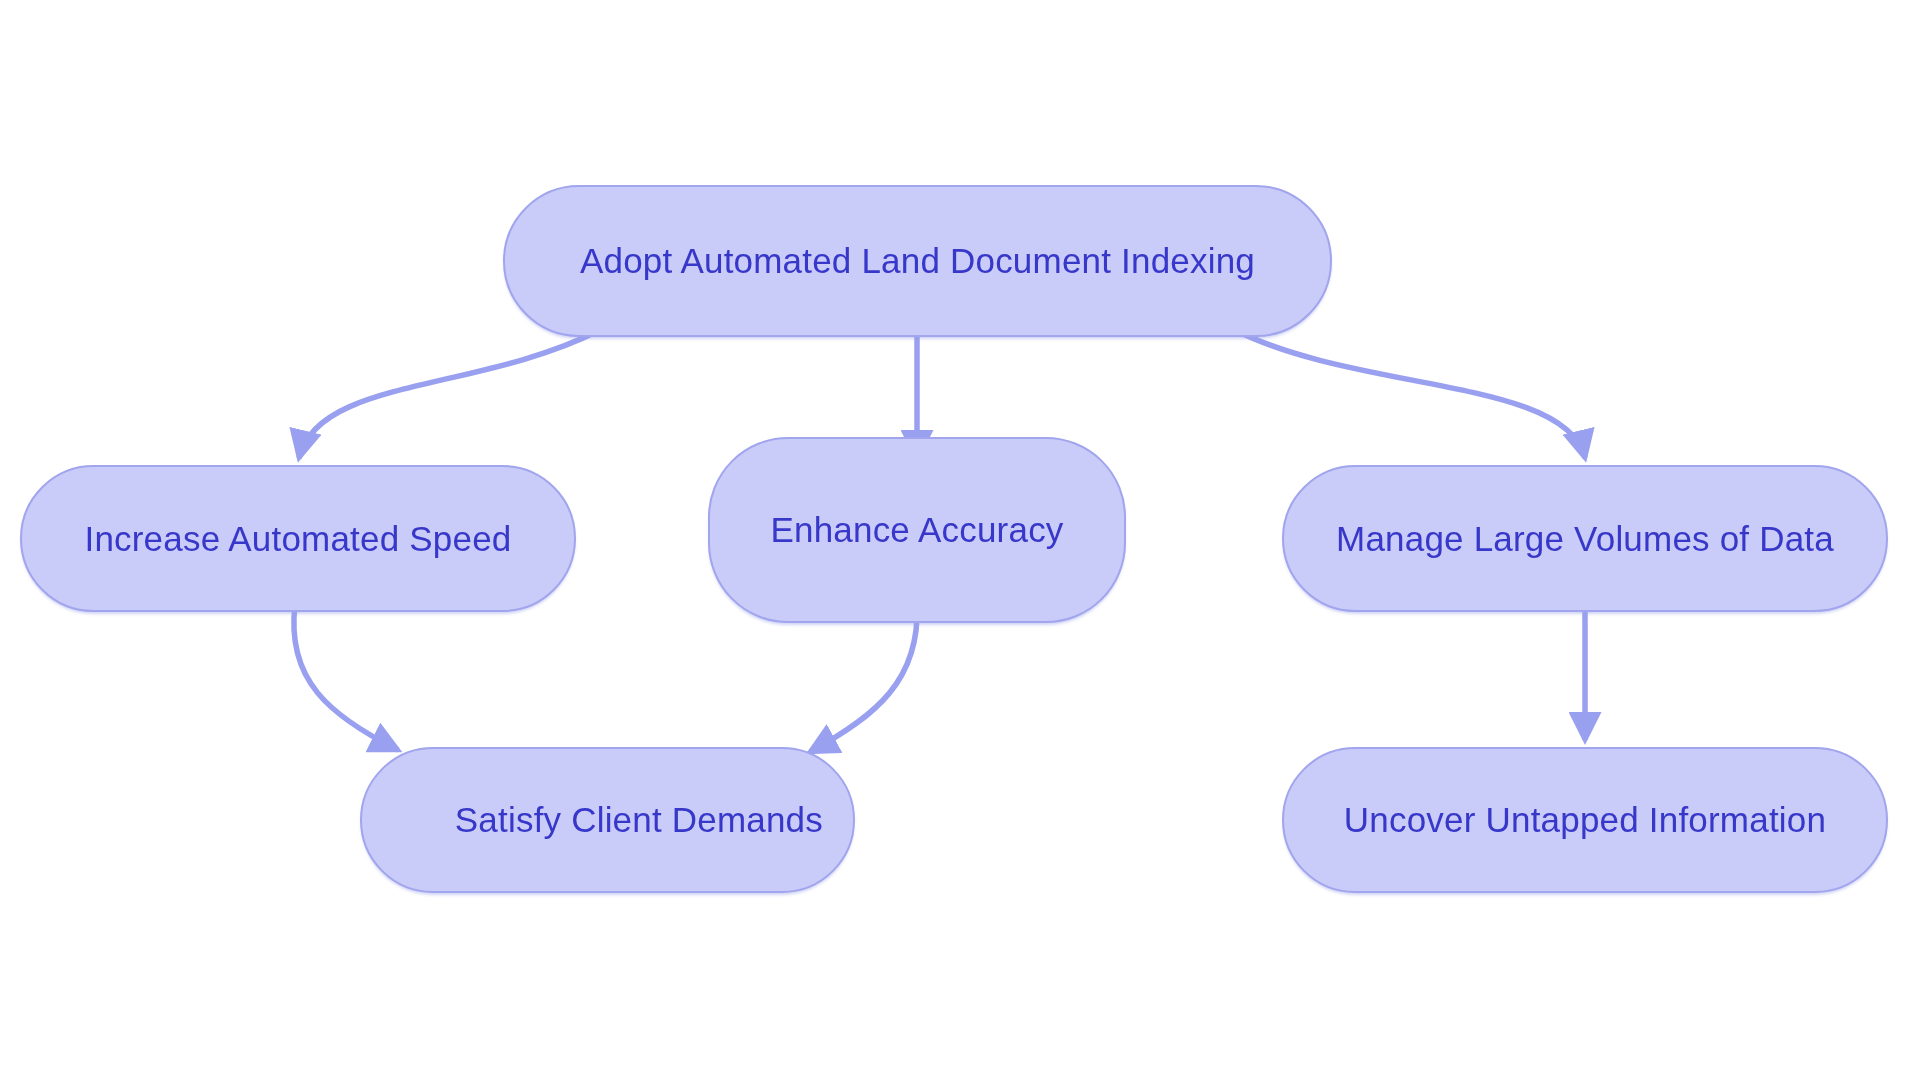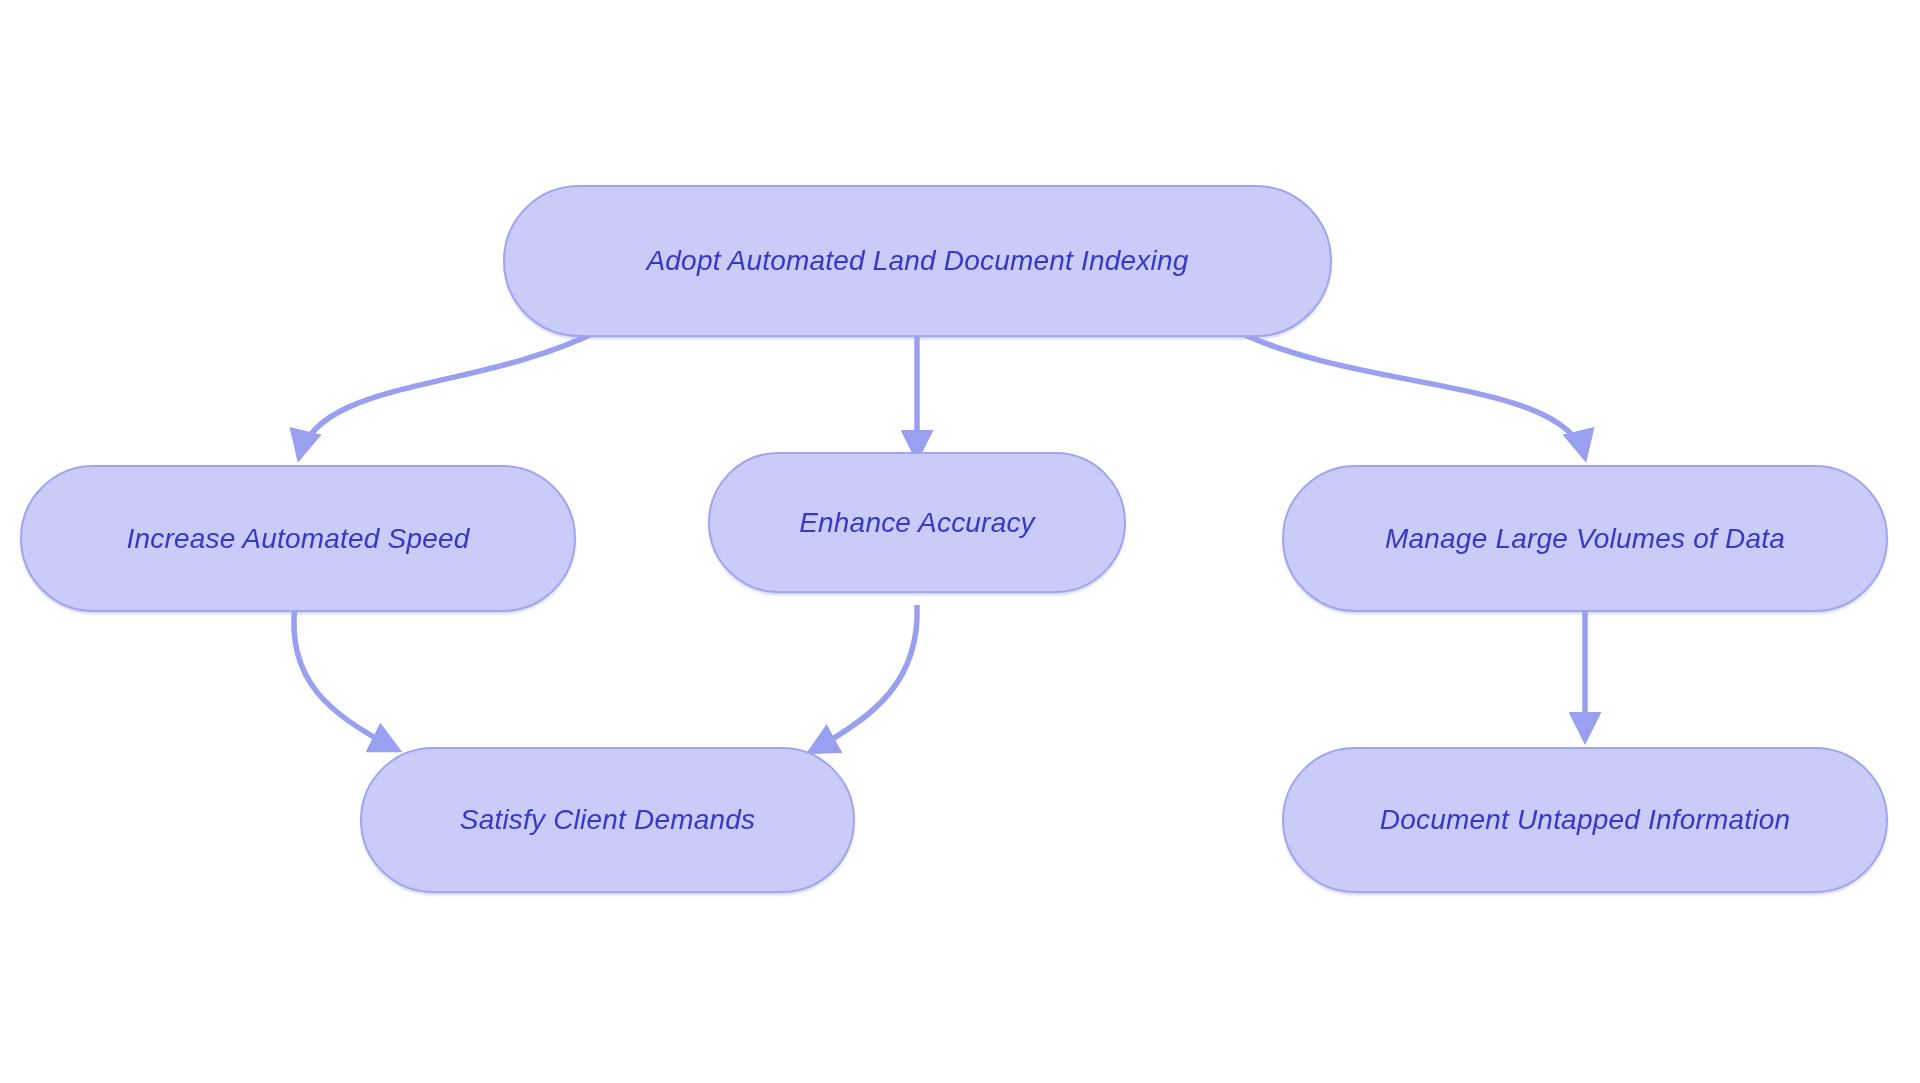--- a/index.html
+++ b/index.html
@@ -34,32 +34,31 @@
     z-index: 2;
     box-sizing: border-box;
     display: flex;
     align-items: center;
     justify-content: center;
     text-align: center;
     background: var(--node-fill, #c9cbf8);
     border: 2px solid var(--node-border, #a0a5ed);
     border-radius: 80px;
     color: var(--text, #3737c9);
-    font-size: 28px;
+    font-size: 35px;
     letter-spacing: 0.2px;
     padding: 6px 30px;
     box-shadow: 0 3px 3px -1px rgba(154, 160, 235, 0.45);
     white-space: nowrap;
-    font-style: italic;
   }
   .node-adopt    { left: 503px;  top: 185px; width: 829px; height: 152px; }
   .node-speed    { left: 20px;   top: 465px; width: 556px; height: 147px; }
-  .node-accuracy { left: 708px;  top: 452px; width: 418px; height: 141px; }
+  .node-accuracy { left: 708px;  top: 437px; width: 418px; height: 186px; }
   .node-volumes  { left: 1282px; top: 465px; width: 606px; height: 147px; justify-content: center; }
-  .node-satisfy  { left: 360px;  top: 747px; width: 495px; height: 146px; }
+  .node-satisfy  { left: 360px;  top: 747px; width: 495px; height: 146px; justify-content: flex-end; }
   .node-uncover  { left: 1282px; top: 747px; width: 606px; height: 146px; }
 </style>
 </head>
 <body>
 
 <div class="canvas">
 
   <svg class="edges-layer" viewBox="0 0 1920 1083" xmlns="http://www.w3.org/2000/svg">
     <defs>
       <marker id="arrow" viewBox="0 0 10 10" refX="8.5" refY="5" markerWidth="6" markerHeight="6" orient="auto-start-reverse">
@@ -94,16 +93,16 @@
 
   <div class="flow-node node-volumes">
     <span>Manage Large Volumes of Data</span>
   </div>
 
   <div class="flow-node node-satisfy">
     <span>Satisfy Client Demands</span>
   </div>
 
   <div class="flow-node node-uncover">
-    <span>Document Untapped Information</span>
+    <span>Uncover Untapped Information</span>
   </div>
 
 </div>
 
 </body></html>

